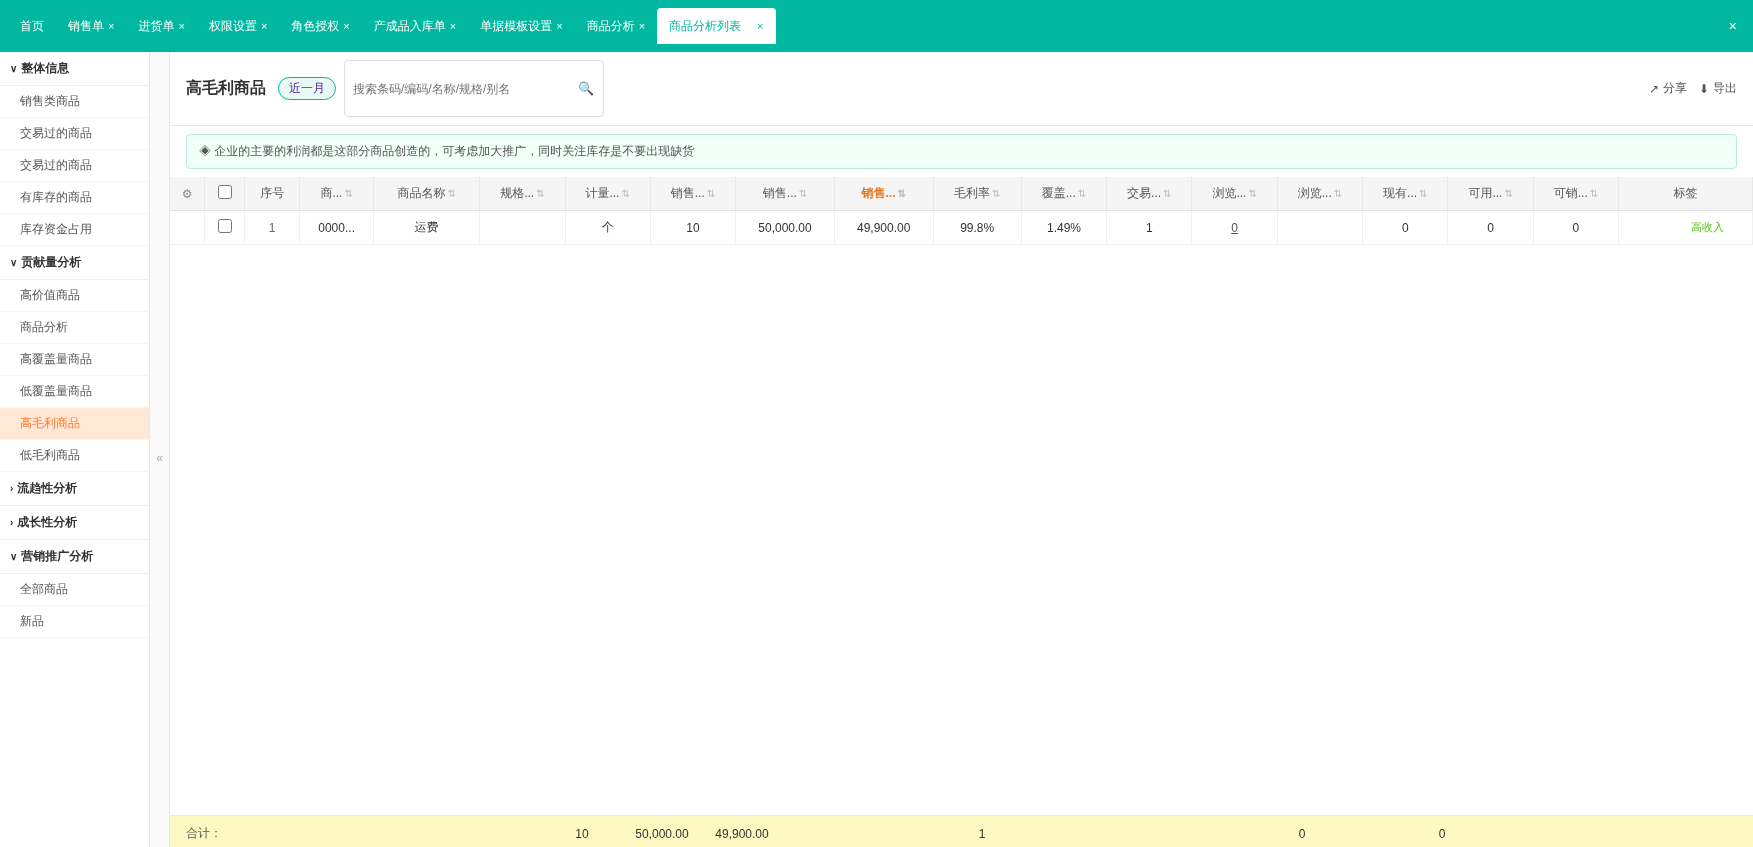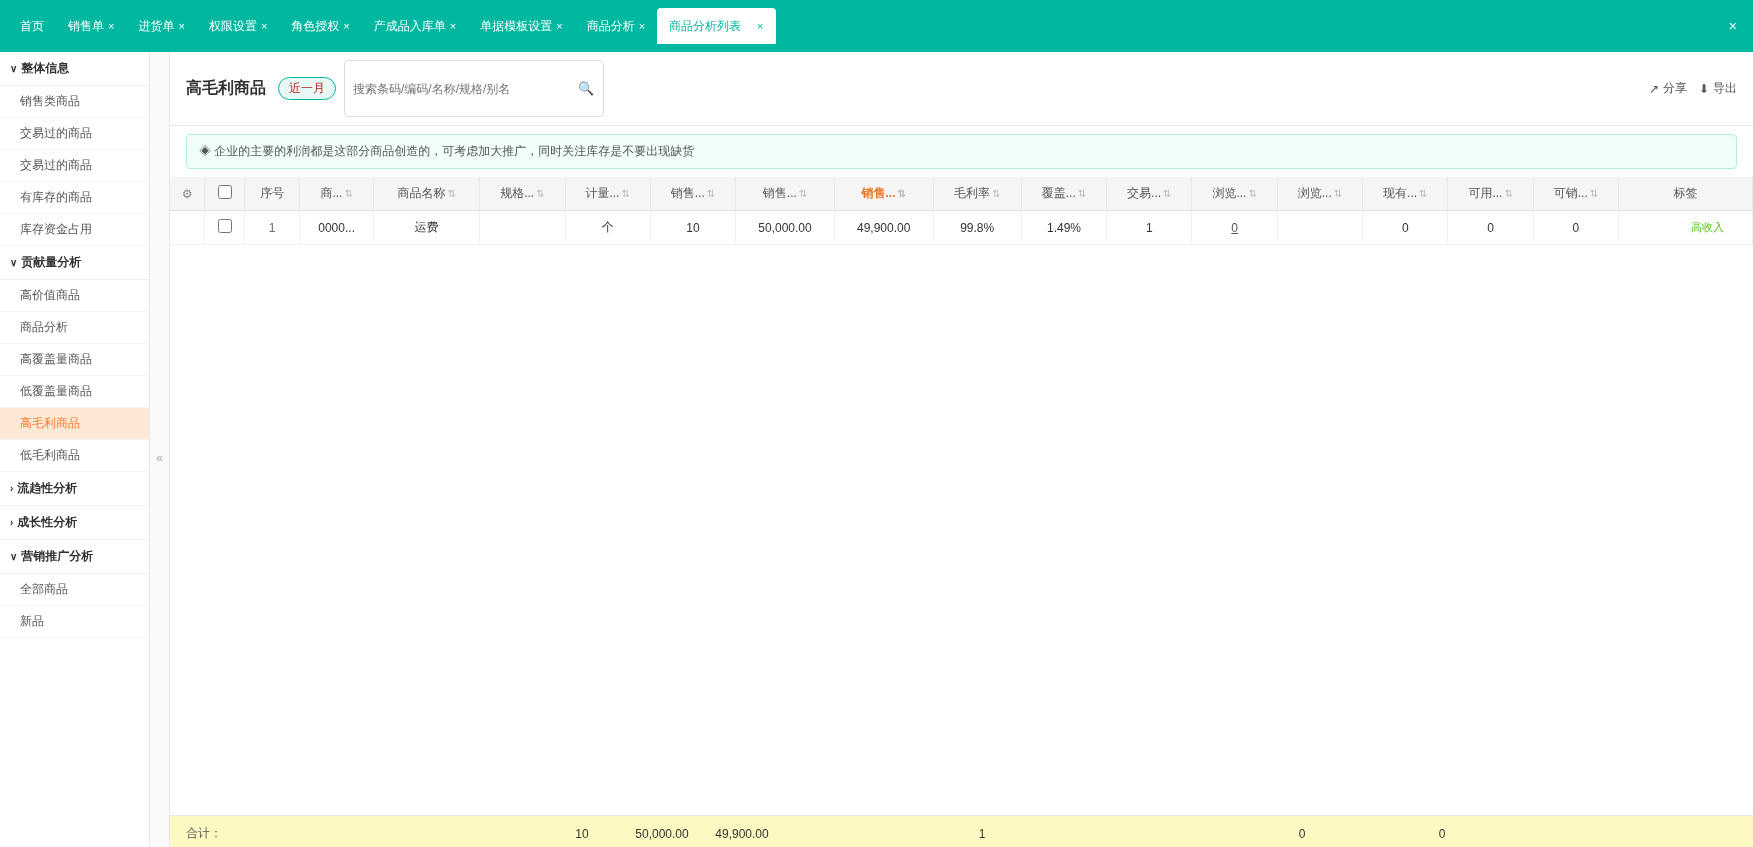--- a/index.html
+++ b/index.html
@@ -102,21 +102,21 @@
       flex-shrink: 0;
     }
     .content-title {
       font-size: 16px;
       font-weight: bold;
       color: #333;
       margin-right: 12px;
     }
     .filter-btn {
       background: #e8f8f5;
-      color: #b91c1c;
+      color: #4c1d95;
       border: 1px solid #00b8a0;
       border-radius: 12px;
       padding: 2px 10px;
       cursor: pointer;
       font-size: 12px;
       margin-right: 8px;
     }
     .search-box {
       display: flex;
       align-items: center;

